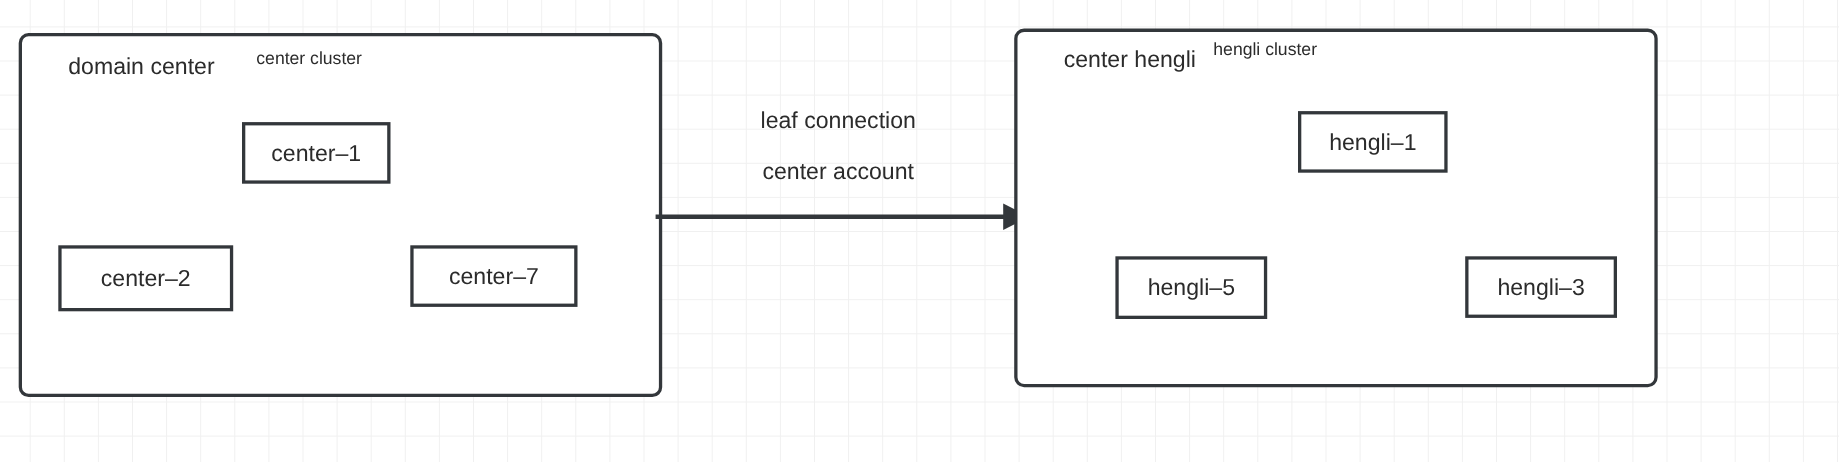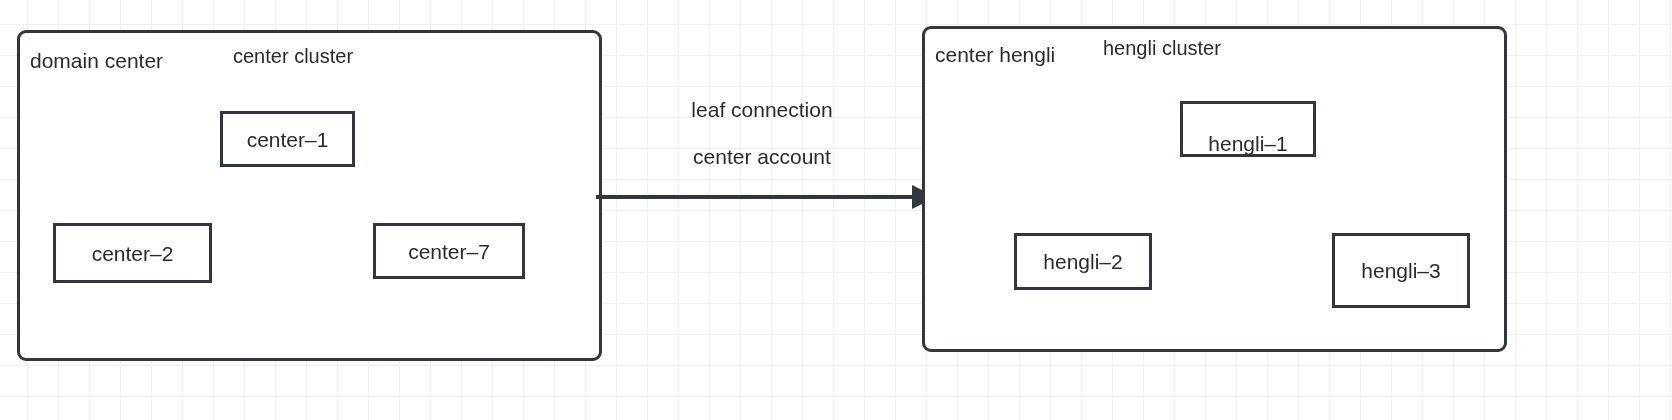--- a/index.html
+++ b/index.html
@@ -46,25 +46,26 @@
     width: 585px;
     height: 326px;
   }
 
   .domain-label {
     position: absolute;
     color: #2b2b2b;
     font-size: 21px;
     line-height: 1;
     white-space: nowrap;
+    margin-left: 32px;
   }
   .cluster-label {
     position: absolute;
     color: #2b2b2b;
-    font-size: 20px;
+    font-size: 16px;
     line-height: 1;
     white-space: nowrap;
   }
 
   #label-domain-center { left: 30px;  top: 50px; }
   #label-cluster-center { left: 233px; top: 46px; }
   #label-domain-hengli { left: 935px; top: 44px; }
   #label-cluster-hengli { left: 1103px; top: 38px; }
 
   
@@ -81,23 +82,23 @@
     color: #2b2b2b;
     font-size: 21px;
     line-height: 1;
     white-space: nowrap;
   }
 
   #node-center-1 { left: 220px; top: 111px; width: 135px; height: 56px; }
   #node-center-2 { left: 53px;  top: 223px; width: 159px; height: 60px; }
   #node-center-3 { left: 373px; top: 223px; width: 152px; height: 56px; }
 
-  #node-hengli-1 { left: 1180px; top: 101px; width: 136px; height: 56px; align-items: flex-end; }
+  #node-hengli-1 { left: 1180px; top: 101px; width: 136px; height: 56px; }
   #node-hengli-2 { left: 1014px; top: 233px; width: 138px; height: 57px; }
-  #node-hengli-3 { left: 1332px; top: 233px; width: 138px; height: 75px; }
+  #node-hengli-3 { left: 1332px; top: 233px; width: 138px; height: 56px; }
 
   
   #connection-arrow {
     position: absolute;
     left: 596px;
     top: 178px;
     width: 340px;
     height: 40px;
     overflow: visible;
   }
@@ -148,20 +149,20 @@
 
   <div id="label-domain-hengli" class="domain-label">center hengli</div>
 
   <div id="label-cluster-hengli" class="cluster-label">hengli cluster</div>
 
   <div id="node-hengli-1" class="node-box">
     <span class="node-label">hengli–1</span>
   </div>
 
   <div id="node-hengli-2" class="node-box">
-    <span class="node-label">hengli–2</span>
+    <span class="node-label">hengli–5</span>
   </div>
 
   <div id="node-hengli-3" class="node-box">
     <span class="node-label">hengli–3</span>
   </div>
 
 </div>
 
 </body></html>

